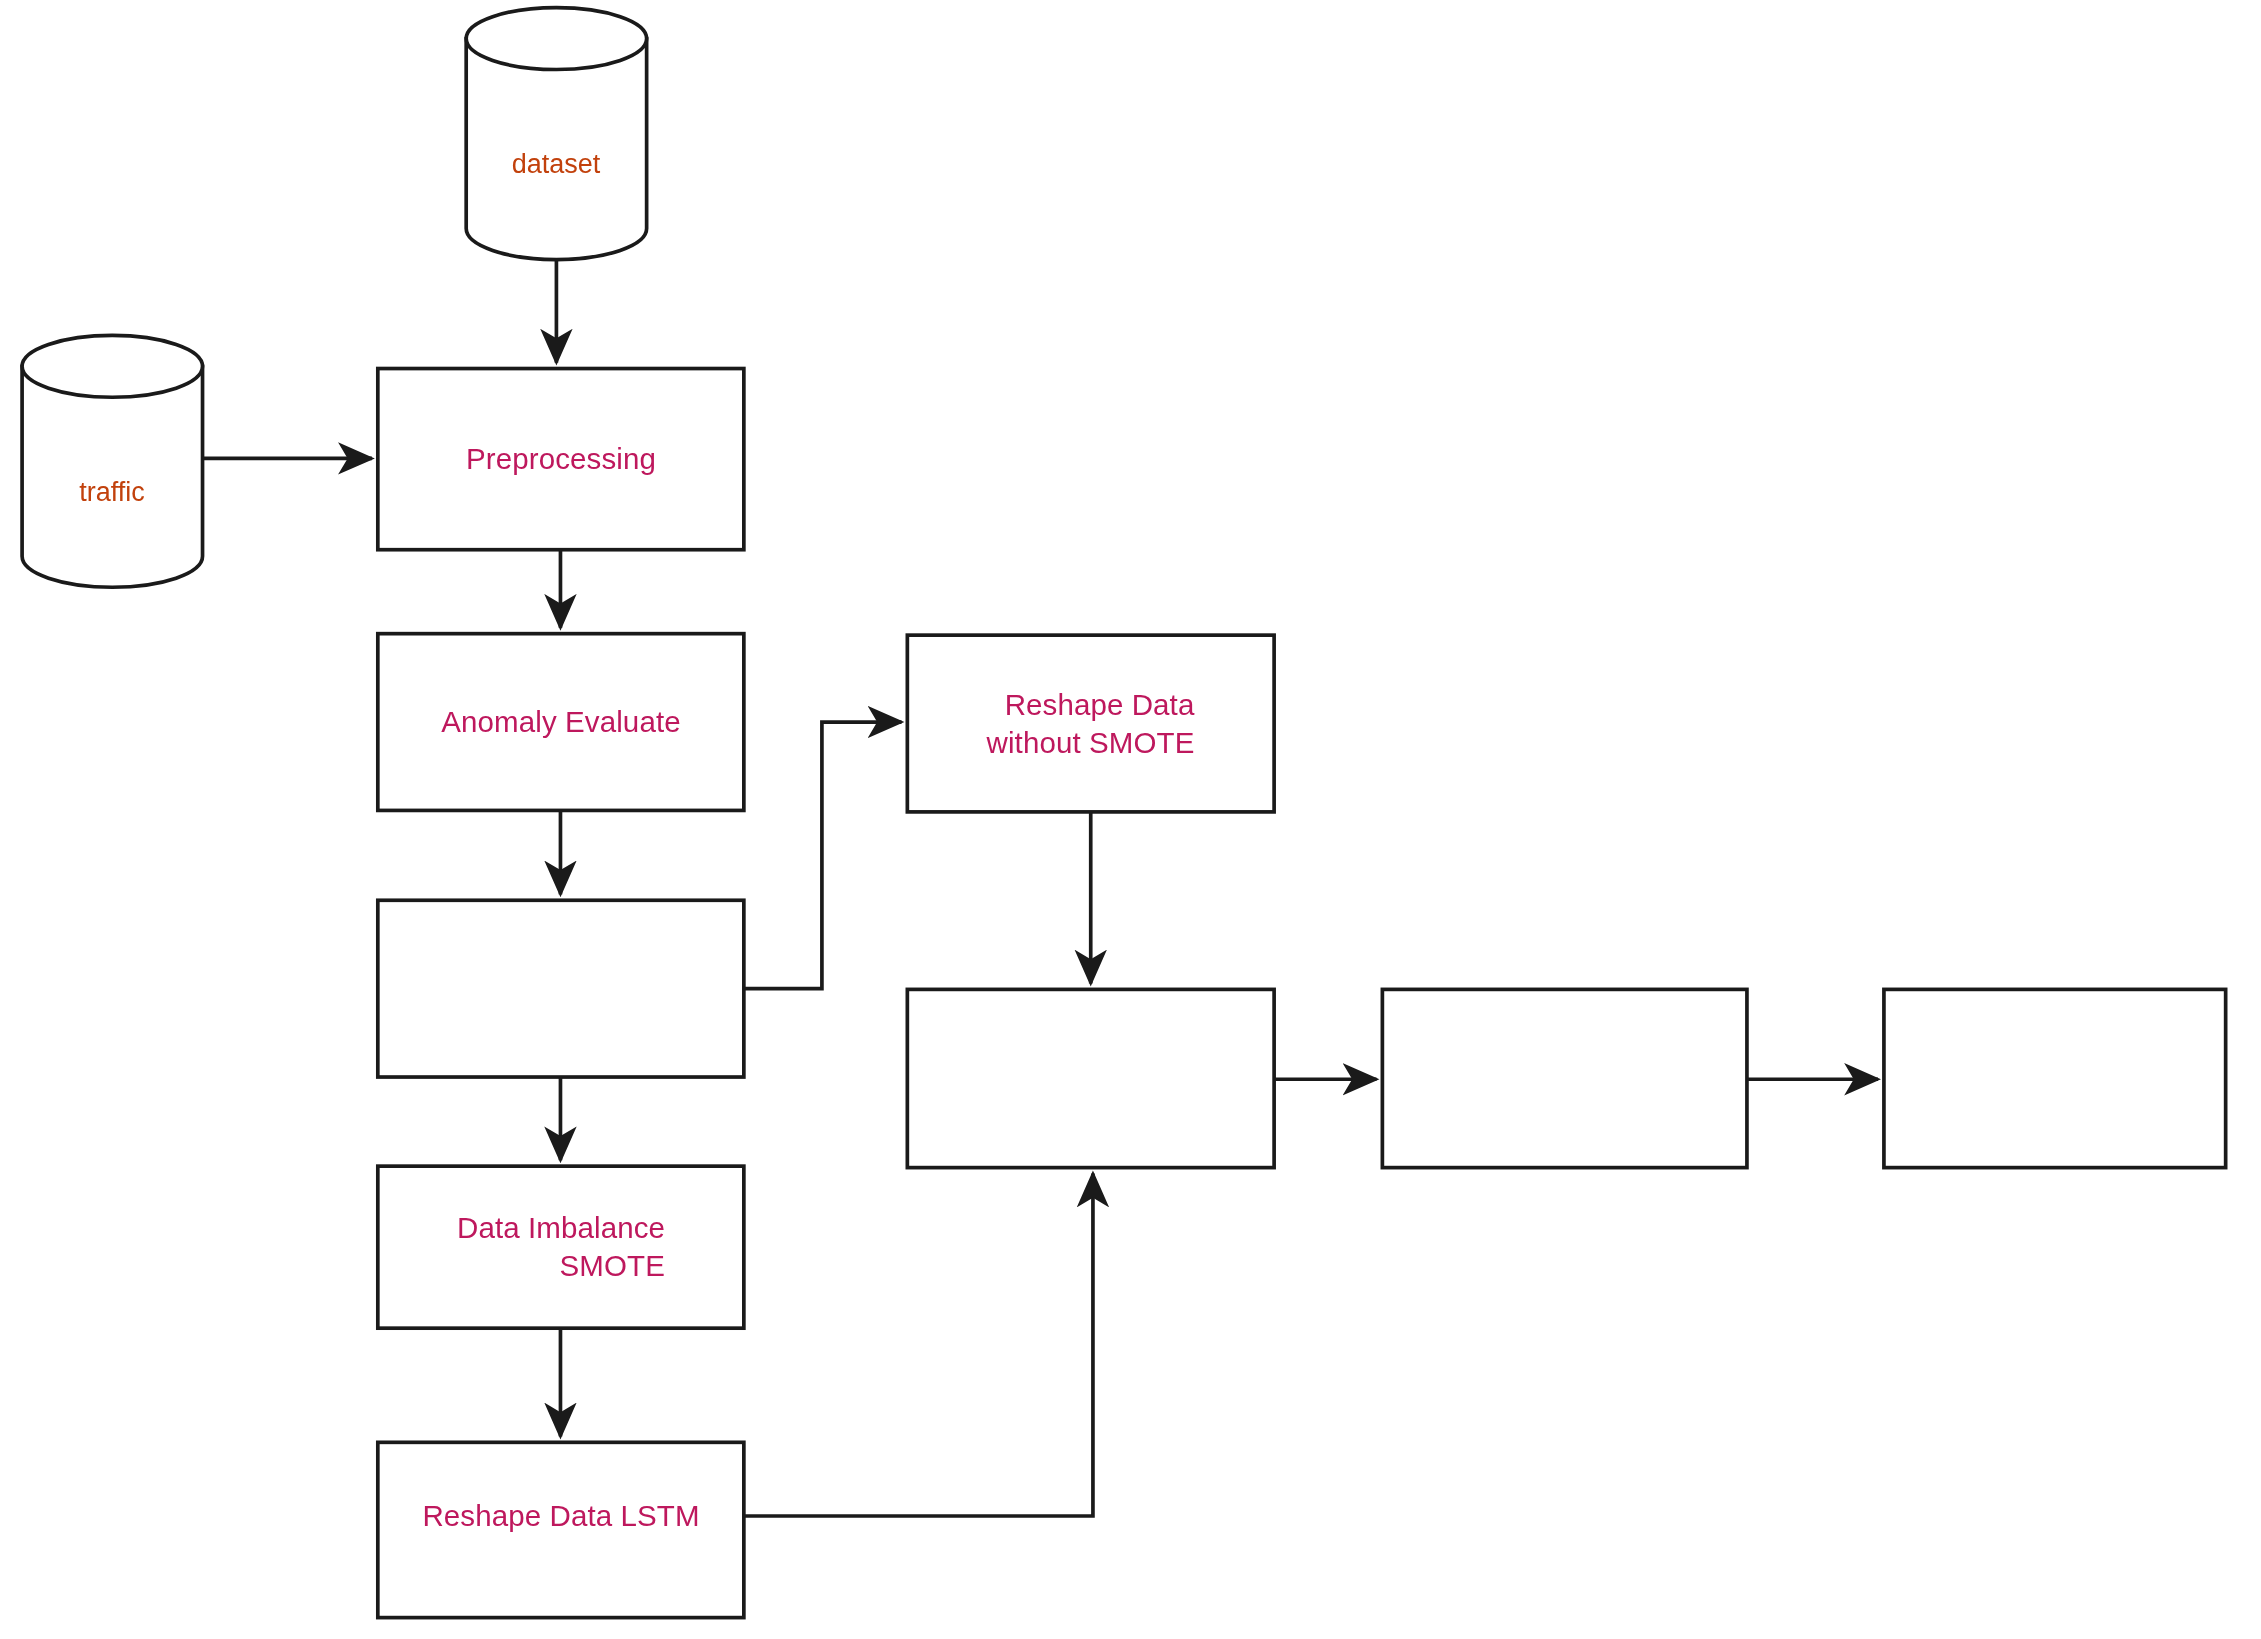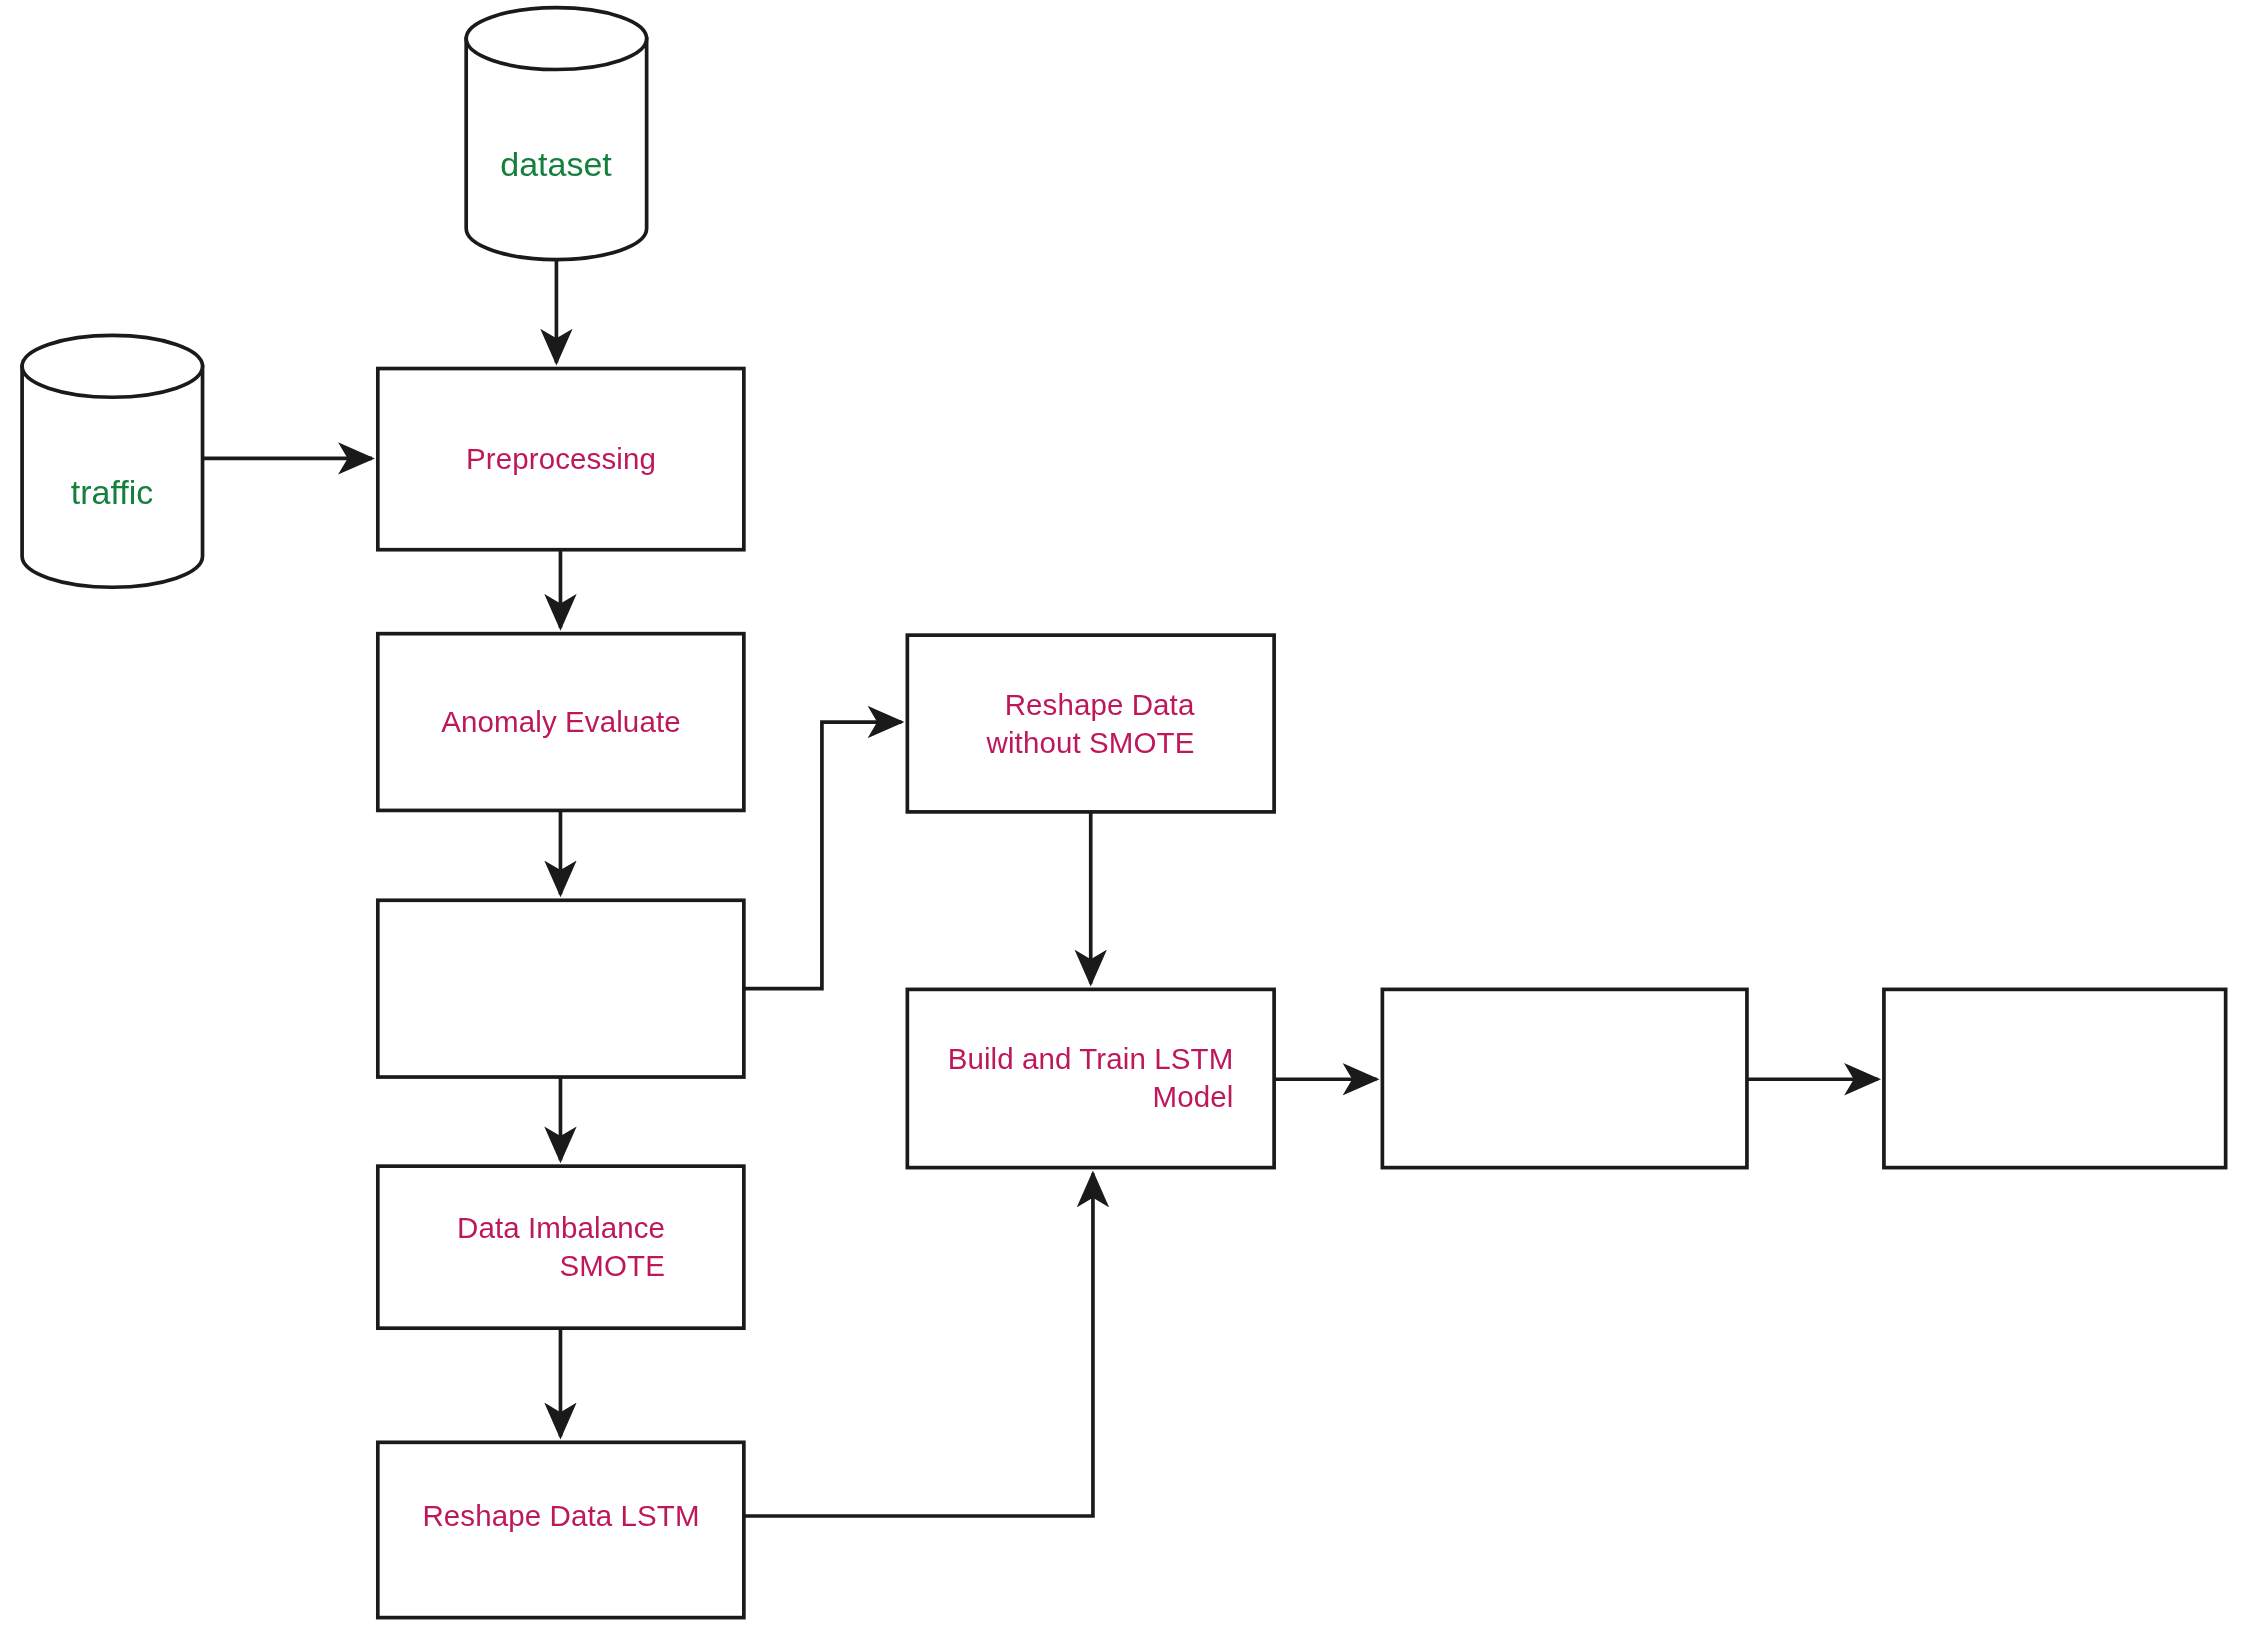--- a/index.html
+++ b/index.html
@@ -39,23 +39,23 @@
   }
   .node-hit {
     position: absolute;
     background: transparent;
   }
   .db-label {
     position: absolute;
     display: flex;
     align-items: center;
     justify-content: center;
-    color: #15803d;
+    color: #c2410c;
     font-family: "Liberation Sans", sans-serif;
-    font-size: 34px;
+    font-size: 27px;
     pointer-events: none;
   }
 </style>
 </head>
 <body>
 
 <div id="canvas">
 
   <svg id="flow-svg" viewBox="0 0 3070 2226">
     <defs>
@@ -134,21 +134,19 @@
 SMOTE</div>
 
   <div class="node-hit" style="left:378px; top:1442px; width:366px; height:175px;"></div>
   <div class="node-label" style="left:378px; top:1442px; width:366px; height:147px;">Reshape Data LSTM</div>
 
   <div class="node-hit" style="left:907px; top:635px; width:367px; height:177px;"></div>
   <div class="node-label" style="left:907px; top:635px; width:367px; height:177px;">Reshape Data
 without SMOTE</div>
 
   <div class="node-hit" style="left:907px; top:989px; width:367px; height:178px;"></div>
-  <div class="node-label" style="left:902px; top:989px; width:377px; height:178px;">Build and Train LSTM
-Model</div>
 
   <div class="node-hit" style="left:1383px; top:989px; width:365px; height:178px;"></div>
 
   <div class="node-hit" style="left:1884px; top:989px; width:342px; height:178px;"></div>
 
 </div>
 
 
 </body></html>

